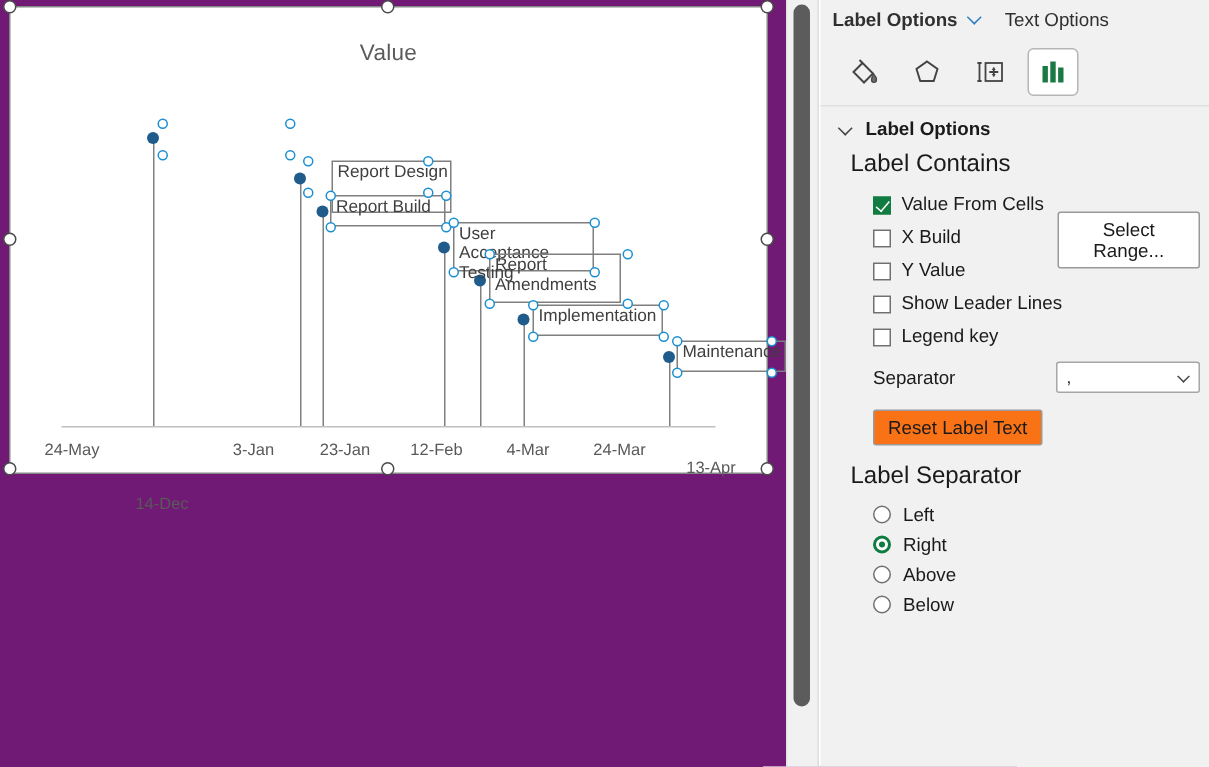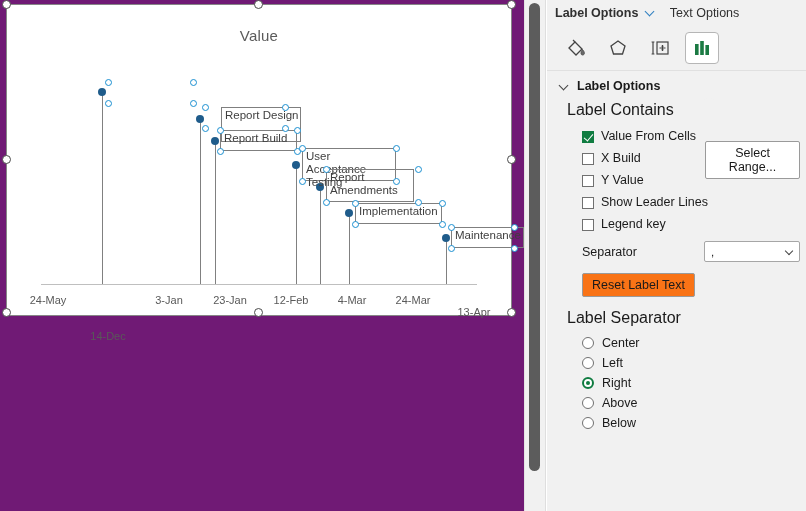--- a/index.html
+++ b/index.html
@@ -461,24 +461,20 @@
           <span class="caret"></span>
         </span>
       </div>
 
       <div class="btn" id="reset-btn">Reset Label Text</div>
 
       <div class="sub-head" style="padding-top:12px">Label Separator</div>
 
       <div class="rd-row">
         <span class="rbox"></span>
-        <span class="rd-label">Center</span>
-      </div>
-      <div class="rd-row">
-        <span class="rbox"></span>
         <span class="rd-label">Left</span>
       </div>
       <div class="rd-row">
         <span class="rbox sel"></span>
         <span class="rd-label">Right</span>
       </div>
       <div class="rd-row">
         <span class="rbox"></span>
         <span class="rd-label">Above</span>
       </div>

